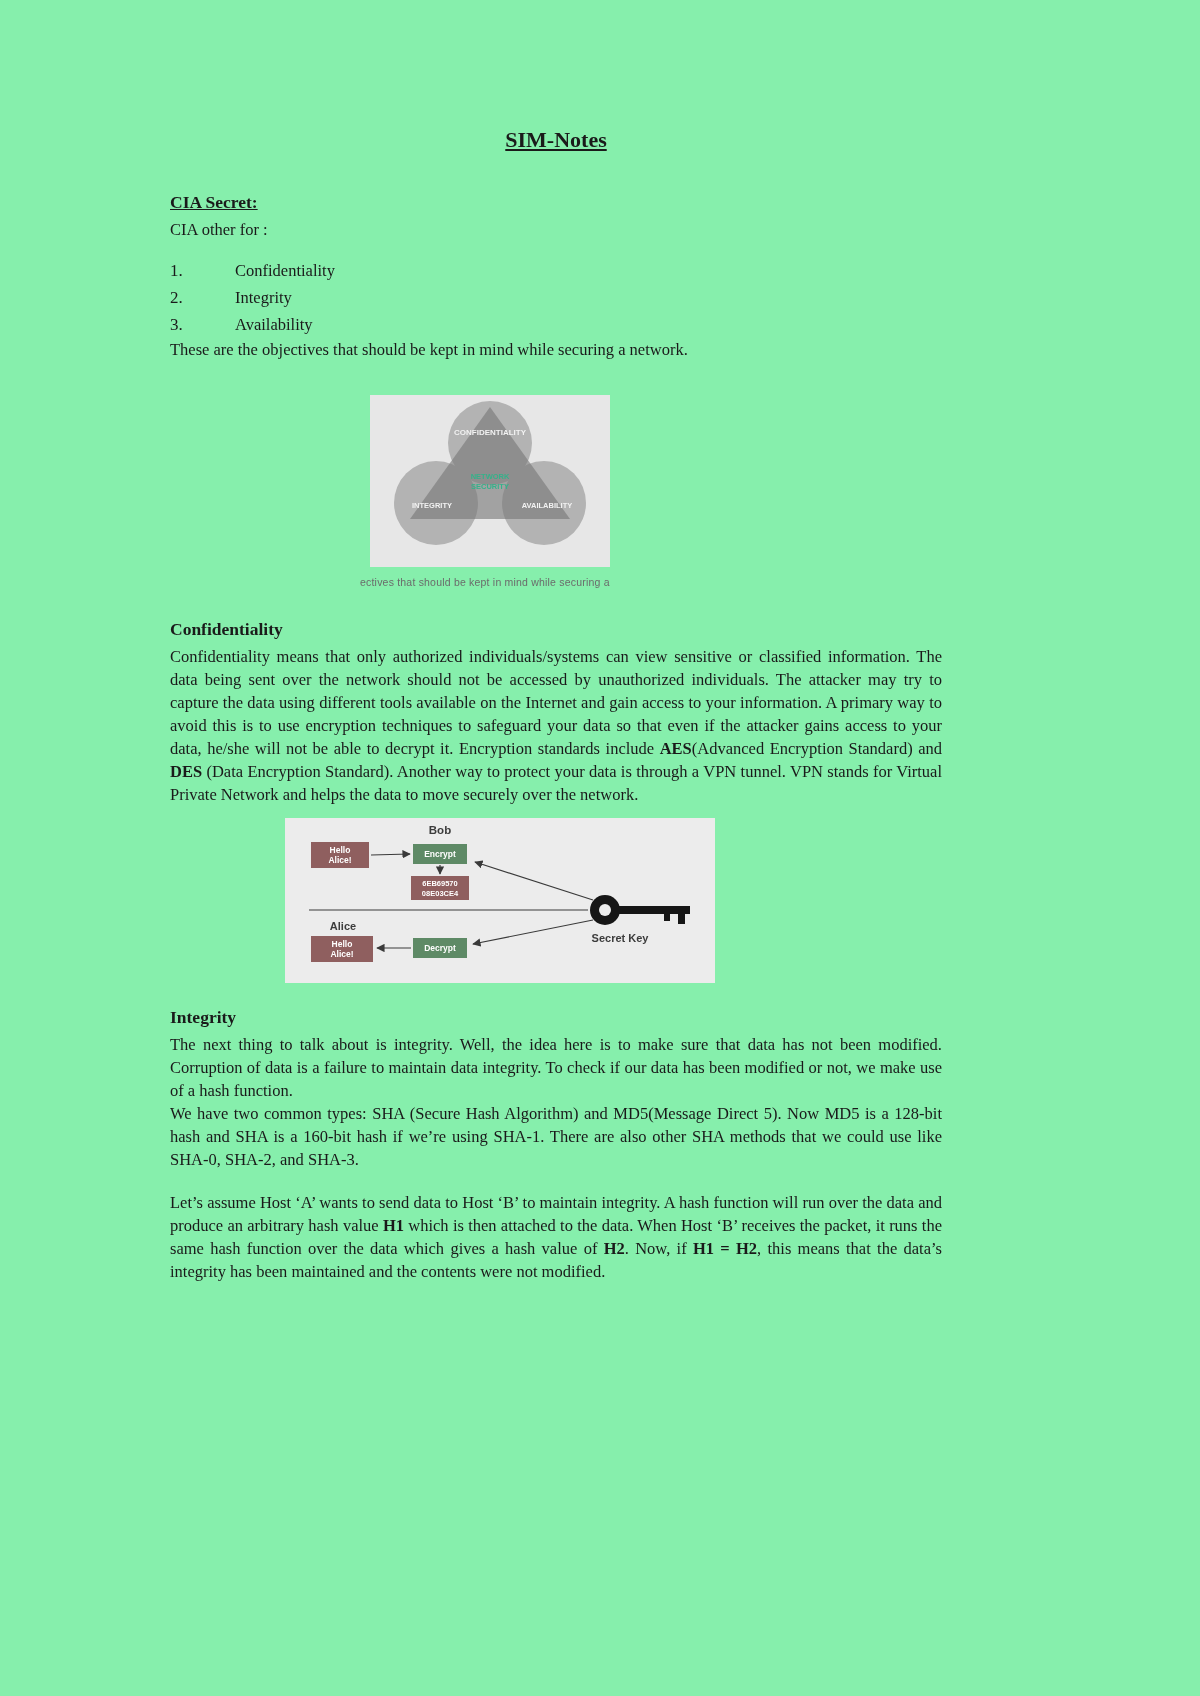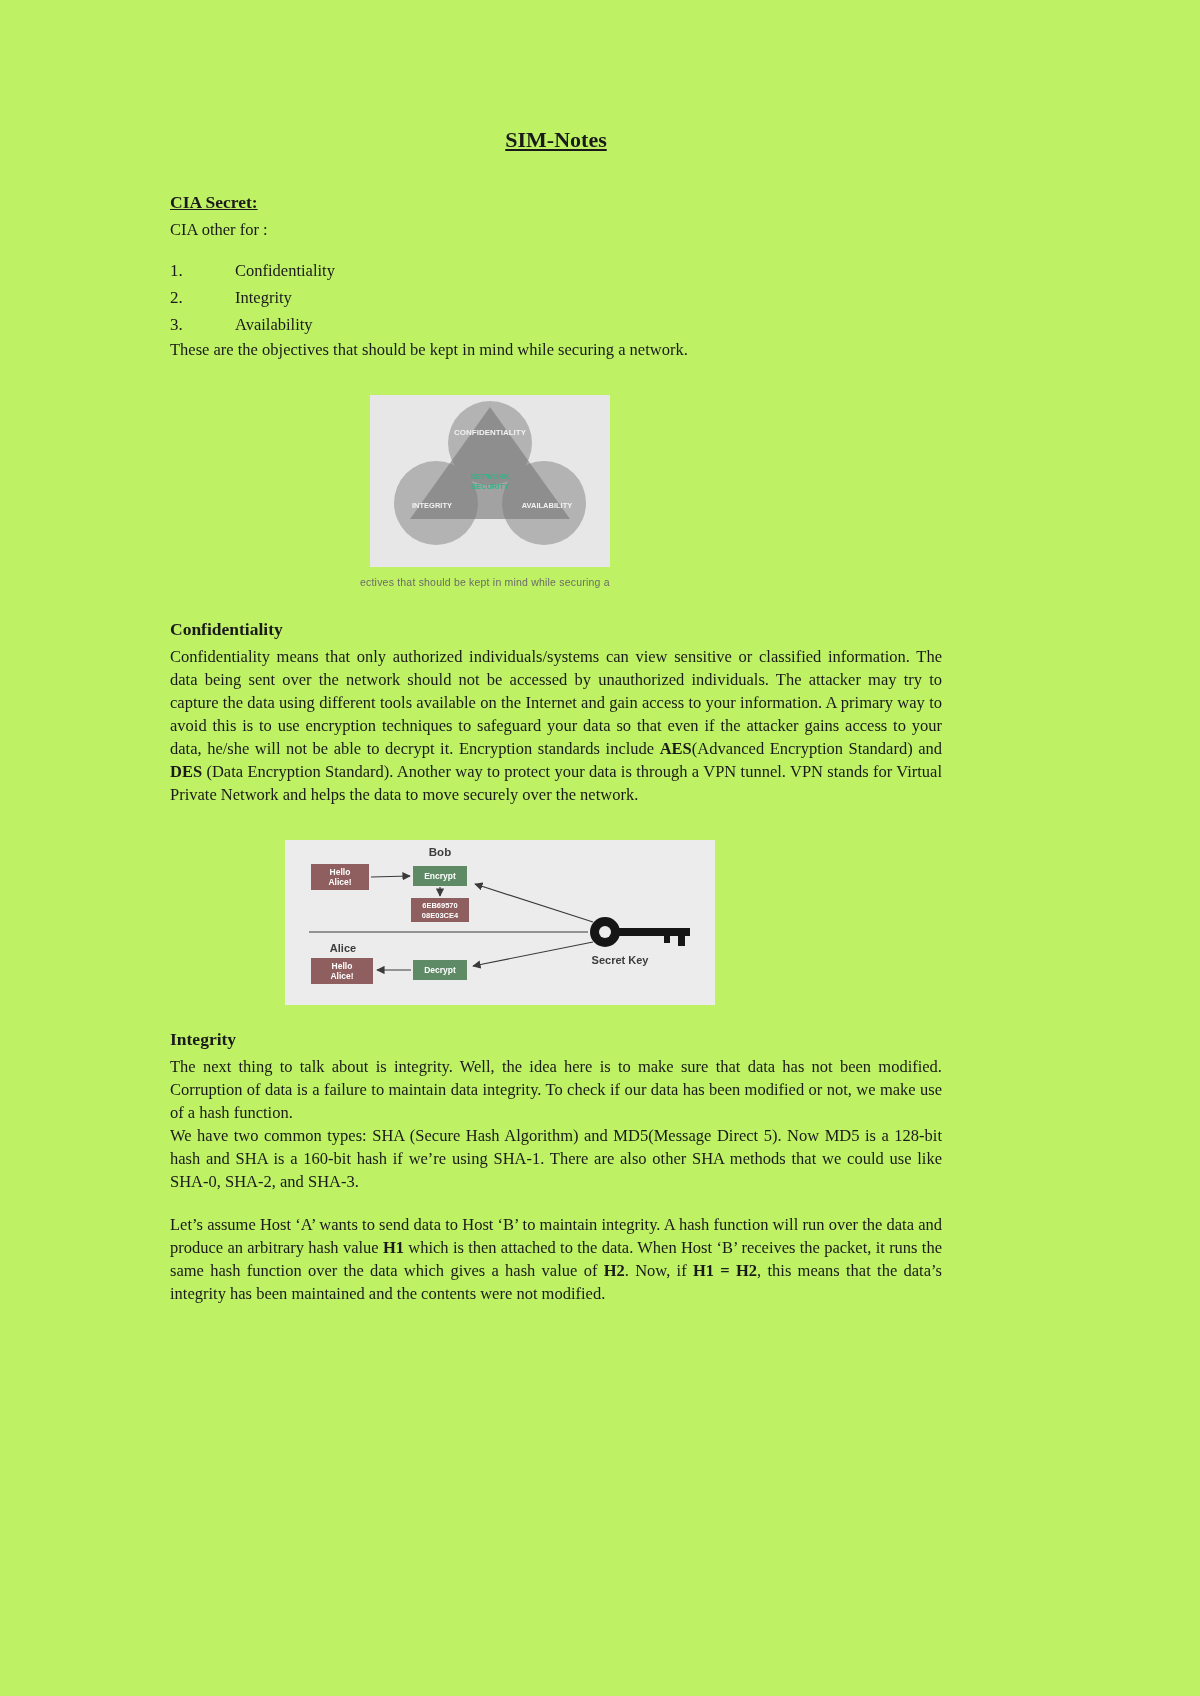--- a/index.html
+++ b/index.html
@@ -10,21 +10,21 @@
     --ink:#1a1a1a;
   }
   *{margin:0;padding:0;box-sizing:border-box;}
   html,body{background:#ffffff;}
   body{
     width:1200px;height:1696px;
     font-family:"Liberation Serif","DejaVu Serif",serif;
     color:var(--ink);
     overflow:hidden;
   }
-  .page{position:relative;width:1200px;height:1696px;background:#bef264;}
+  .page{position:relative;width:1200px;height:1696px;background:#86efac;}
   .content{
     position:absolute;left:170px;top:126px;width:772px;
     font-size:16.5px;line-height:23px;
   }
   .doc-title{
     text-align:center;font-size:22px;font-weight:bold;
     text-decoration:underline;line-height:28px;margin-bottom:36px;
   }
   .sec-heading{
     font-size:17.5px;font-weight:bold;line-height:24px;margin-bottom:4px;
@@ -37,21 +37,21 @@
   .list-row{display:flex;line-height:27px;}
   .list-num{width:65px;font-size:17px;}
   .figure1{margin:34px 0 28px 200px;width:240px;text-align:center;}
   .figure1 svg{display:block;}
   .fig-caption{
     margin-top:9px;font-size:10.5px;color:#6b6b6b;line-height:13px;
     white-space:nowrap;letter-spacing:.2px;
     font-family:"Liberation Sans","DejaVu Sans",sans-serif;
     transform:translateX(-10px);
   }
-  .figure2{margin:34px 0 22px 115px;width:430px;height:165px;}
+  .figure2{margin:12px 0 22px 115px;width:430px;height:165px;}
 </style>
 </head>
 <body>
 
 <div class="page">
   <div class="content">
 
     <h1 class="doc-title">SIM-Notes</h1>
 
     <h2 class="sec-heading underlined">CIA Secret:</h2>

